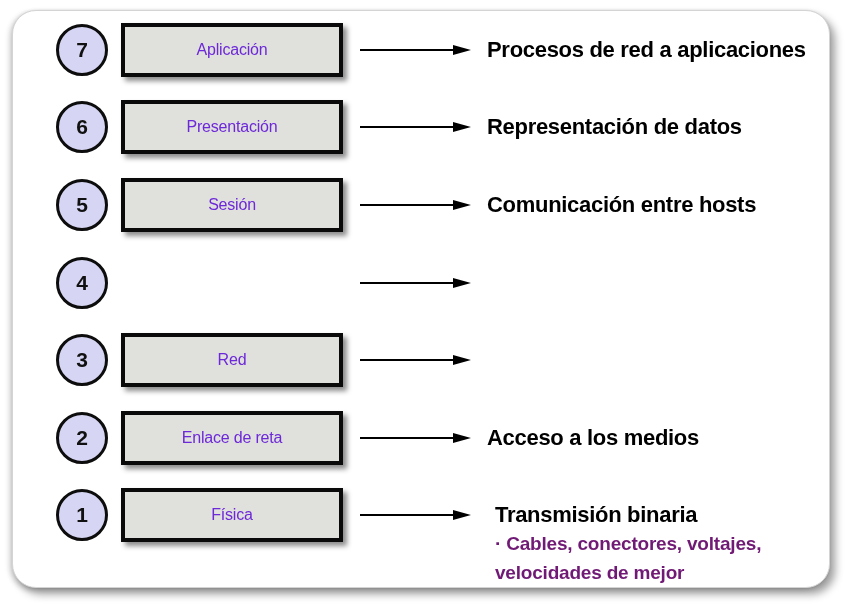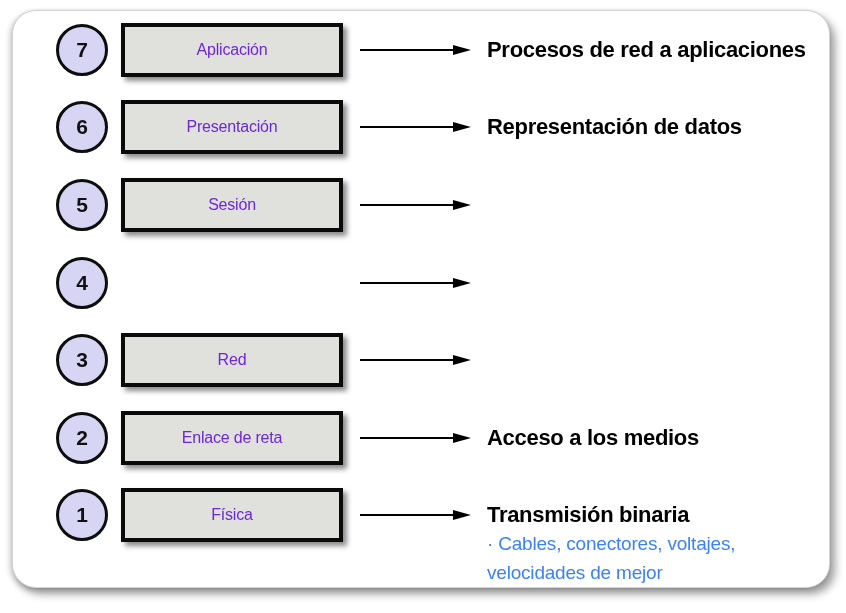--- a/index.html
+++ b/index.html
@@ -77,32 +77,33 @@
   }
   .label {
     position: absolute;
     left: 474px;
     top: 50%;
     transform: translateY(-50%);
     white-space: nowrap;
   }
   .label.has-details {
     transform: translateY(-14px);
+    margin-left: 8px;
   }
   .desc {
     font-size: 22px;
     font-weight: 700;
     color: #000000;
     letter-spacing: -0.3px;
     line-height: 28px;
   }
   .detail {
     font-size: 19px;
-    font-weight: 400;
-    color: #3b82f6;
+    font-weight: 700;
+    color: #701a75;
     letter-spacing: -0.2px;
     line-height: 29px;
   }
 </style>
 </head>
 <body>
 
 <div class="card">
   <div class="rows">
 
@@ -142,20 +143,23 @@
       <div class="circle">
         <span>5</span>
       </div>
       <div class="layer-box">
         <span>Sesión</span>
       </div>
       <svg class="arrow" width="112" height="16" viewBox="0 0 112 16">
         <line x1="1" y1="8" x2="96" y2="8" stroke="#000" stroke-width="2"></line>
         <polygon points="94,3 112,8 94,13" fill="#000"></polygon>
       </svg>
+      <div class="label">
+        <div class="desc">Comunicación entre hosts</div>
+      </div>
     </div>
 
     <div class="row">
       <div class="circle">
         <span>4</span>
       </div>
       <svg class="arrow" width="112" height="16" viewBox="0 0 112 16">
         <line x1="1" y1="8" x2="96" y2="8" stroke="#000" stroke-width="2"></line>
         <polygon points="94,3 112,8 94,13" fill="#000"></polygon>
       </svg>

